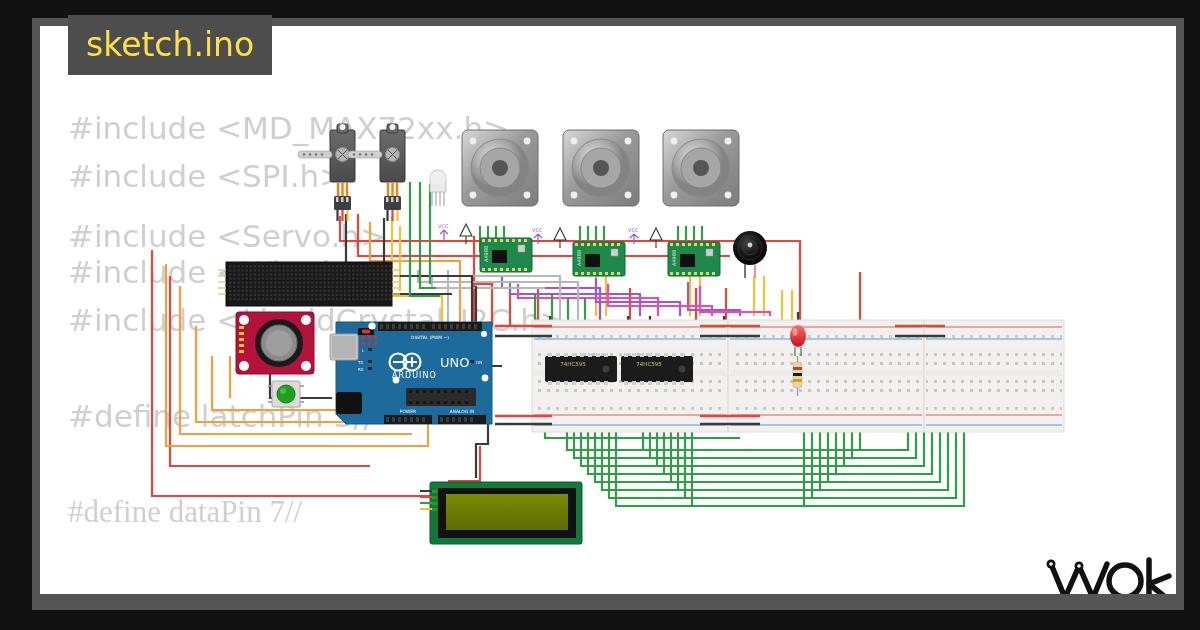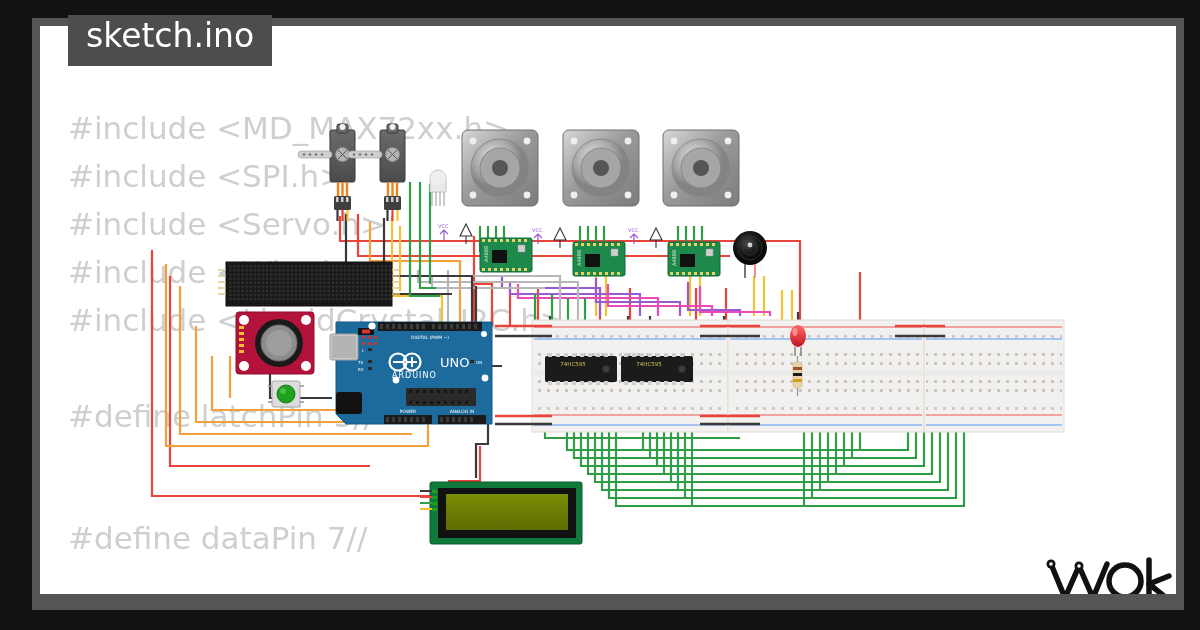--- a/index.html
+++ b/index.html
@@ -32,23 +32,23 @@
     font-family:"DejaVu Sans", sans-serif;
     font-size:31px;
     font-weight:400;
     white-space:nowrap;
     letter-spacing:0px;
   }
 
   
   .tab {
     position:absolute; left:68px; top:15px;
-    background:#4d4d4d; color:#ffffff;
+    background:#4d4d4d; color:#fde047;
     font-size:33px; line-height:1;
-    padding:4px 18px 14px 18px;
+    padding:13px 18px 14px 18px;
     font-family:"DejaVu Sans", sans-serif;
     z-index:60;
   }
 
   
   .logo {
     position:absolute; left:1005px; top:528px;
     z-index:55;
   }
 
@@ -60,25 +60,25 @@
 
 <div id="root">
 
   <div class="bezel"></div>
 
   <div class="canvas">
 
     <div class="code-layer">
       <div class="code-line" style="left:28px; top:84px;">#include &lt;MD_MAX72xx.h&gt;</div>
       <div class="code-line" style="left:28px; top:132px;">#include &lt;SPI.h&gt;</div>
-      <div class="code-line" style="left:28px; top:180px;text-align:right;">#include &lt;Servo.h&gt;</div>
+      <div class="code-line" style="left:28px; top:192px;text-align:right;">#include &lt;Servo.h&gt;</div>
       <div class="code-line" style="left:28px; top:228px;">#include &lt;Wire.h&gt;</div>
       <div class="code-line" style="left:28px; top:276px;">#include &lt;LiquidCrystal_I2C.h&gt;</div>
       <div class="code-line" style="left:28px; top:372px;">#define latchPin 3//</div>
-      <div class="code-line" style="left:28px; top:494px;">#define dataPin 7//</div>
+      <div class="code-line" style="left:28px; top:468px;font-family:Liberation Serif, serif;">#define dataPin 7//</div>
       <div class="code-line" style="left:28px; top:564px;">#define shelfSpace 100</div>
     </div>
 
     <div class="diagram">
       <svg class="diagram-svg" width="1136" height="568" viewBox="0 0 1136 568" xmlns="http://www.w3.org/2000/svg">
         <defs>
           <linearGradient id="gMotor" x1="0" y1="0" x2="1" y2="1">
             <stop offset="0%" stop-color="#d8d8d8"></stop>
               <stop offset="45%" stop-color="#9a9a9a"></stop>
             <stop offset="100%" stop-color="#7c7c7c"></stop>

